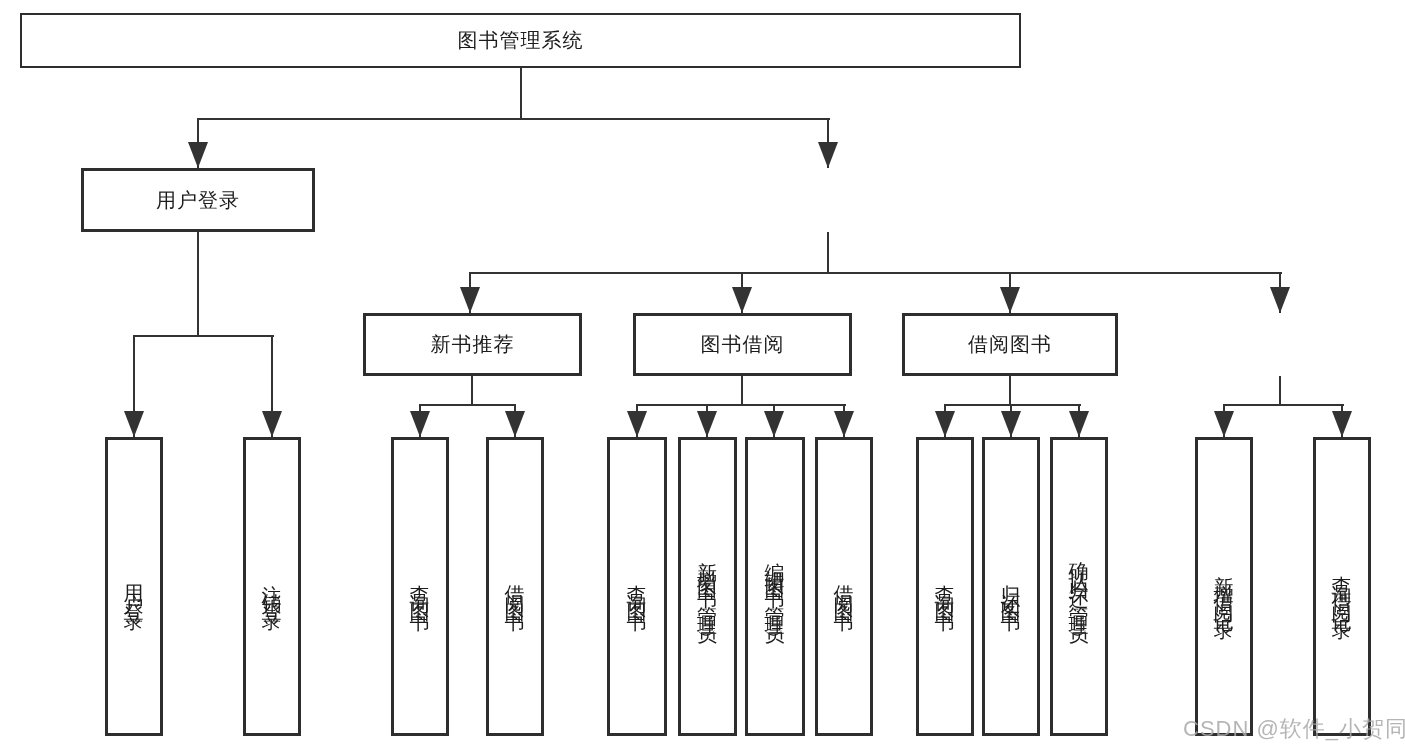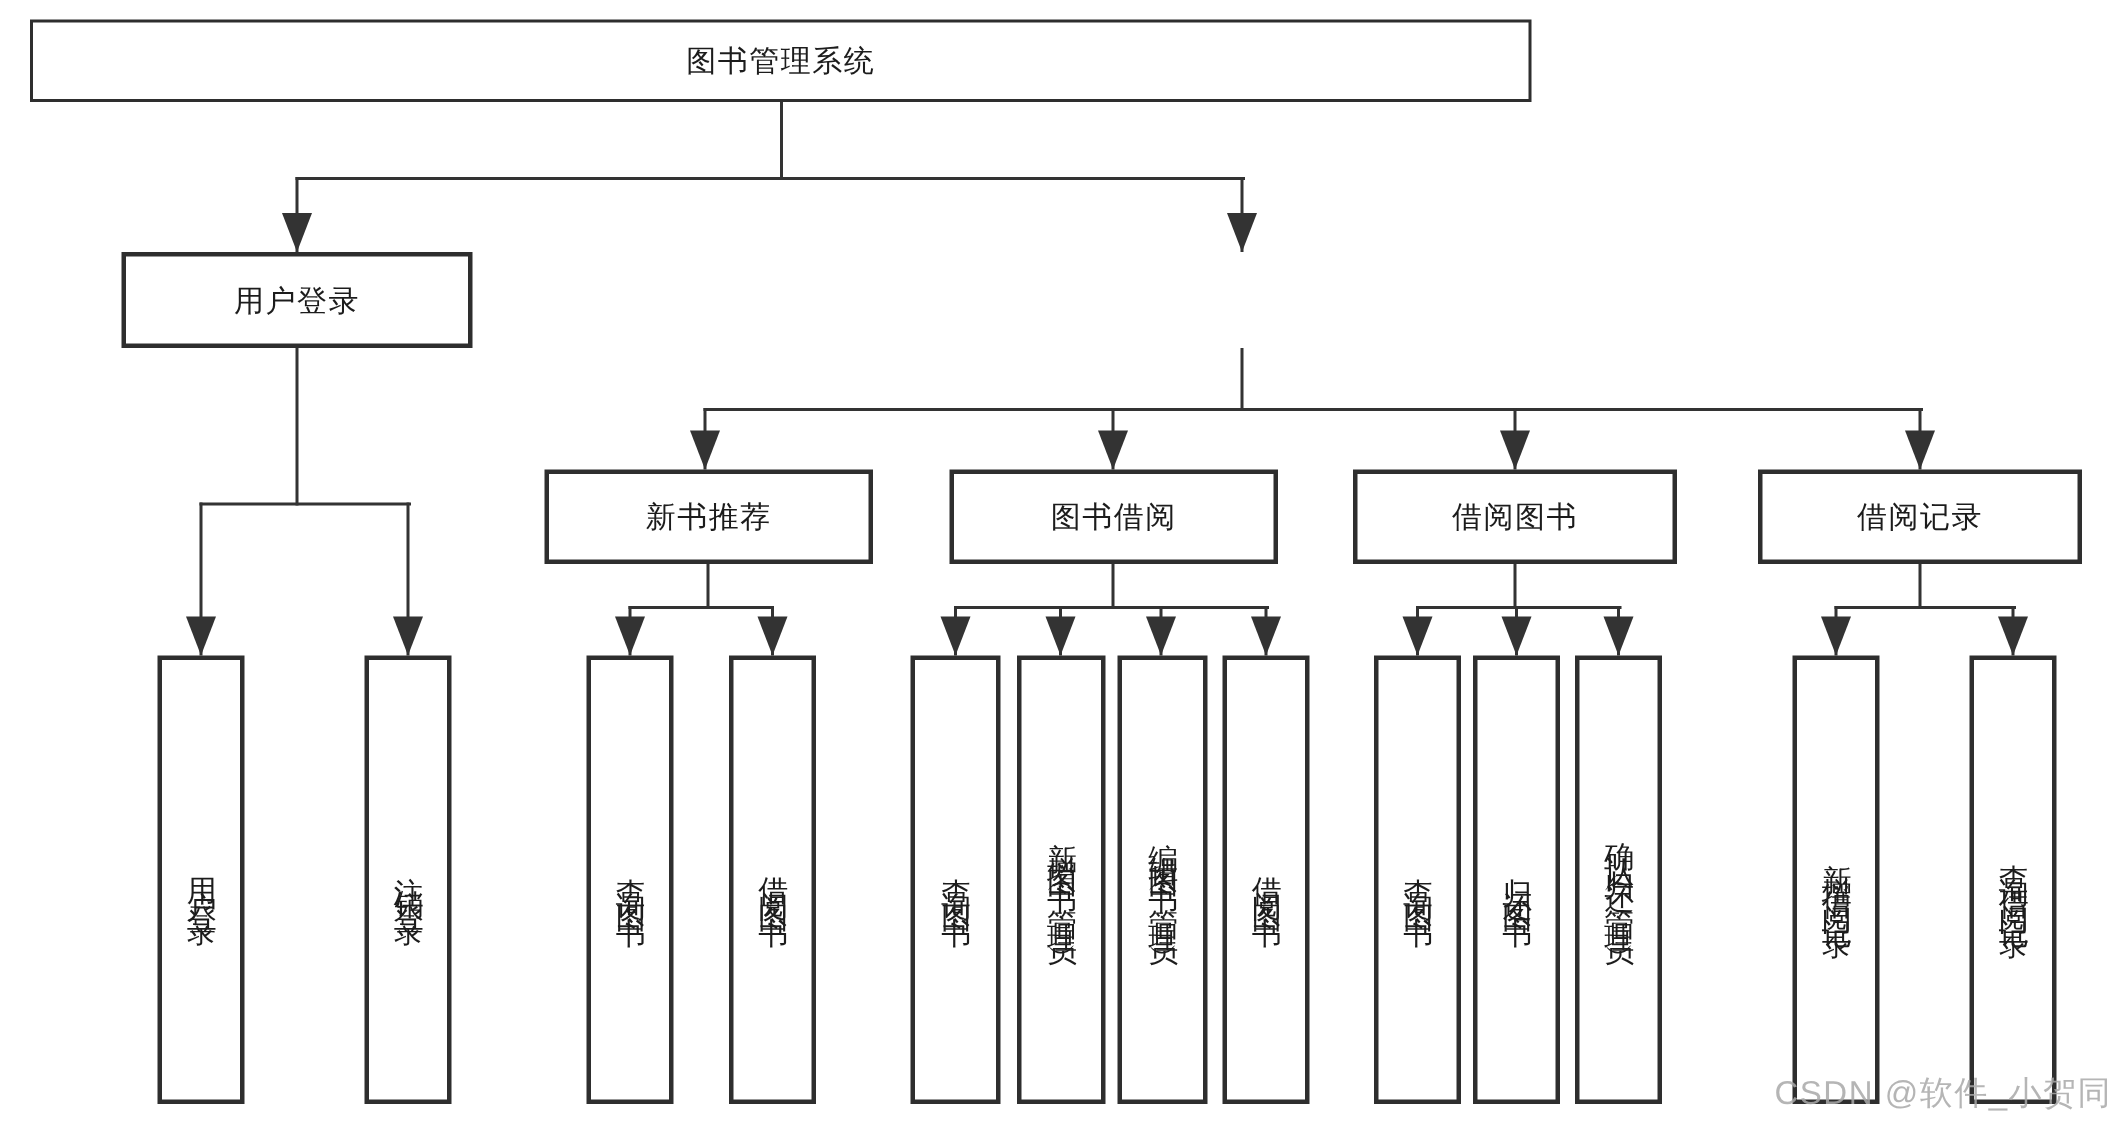--- a/index.html
+++ b/index.html
@@ -50,21 +50,20 @@
 
   <div class="node" style="left:81px; top:168px; width:234px; height:64px;">用户登录</div>
 
 
   <div class="node" style="left:633px; top:313px; width:219px; height:63px;">图书借阅</div>
 
   <div class="node" style="left:363px; top:313px; width:219px; height:63px;">新书推荐</div>
 
   <div class="node" style="left:902px; top:313px; width:216px; height:63px;">借阅图书</div>
 
-  <div class="node" style="left:1172px; top:313px; width:216px; height:63px;">借阅记录</div>
 
   <div class="leaf" style="left:105px; top:437px; width:58px; height:299px;">
     <span class="vtext">用户登录</span>
   </div>
   <div class="leaf" style="left:243px; top:437px; width:58px; height:299px;">
     <span class="vtext">注销登录</span>
   </div>
 
   <div class="leaf" style="left:391px; top:437px; width:58px; height:299px;">
     <span class="vtext">查询图书</span>

